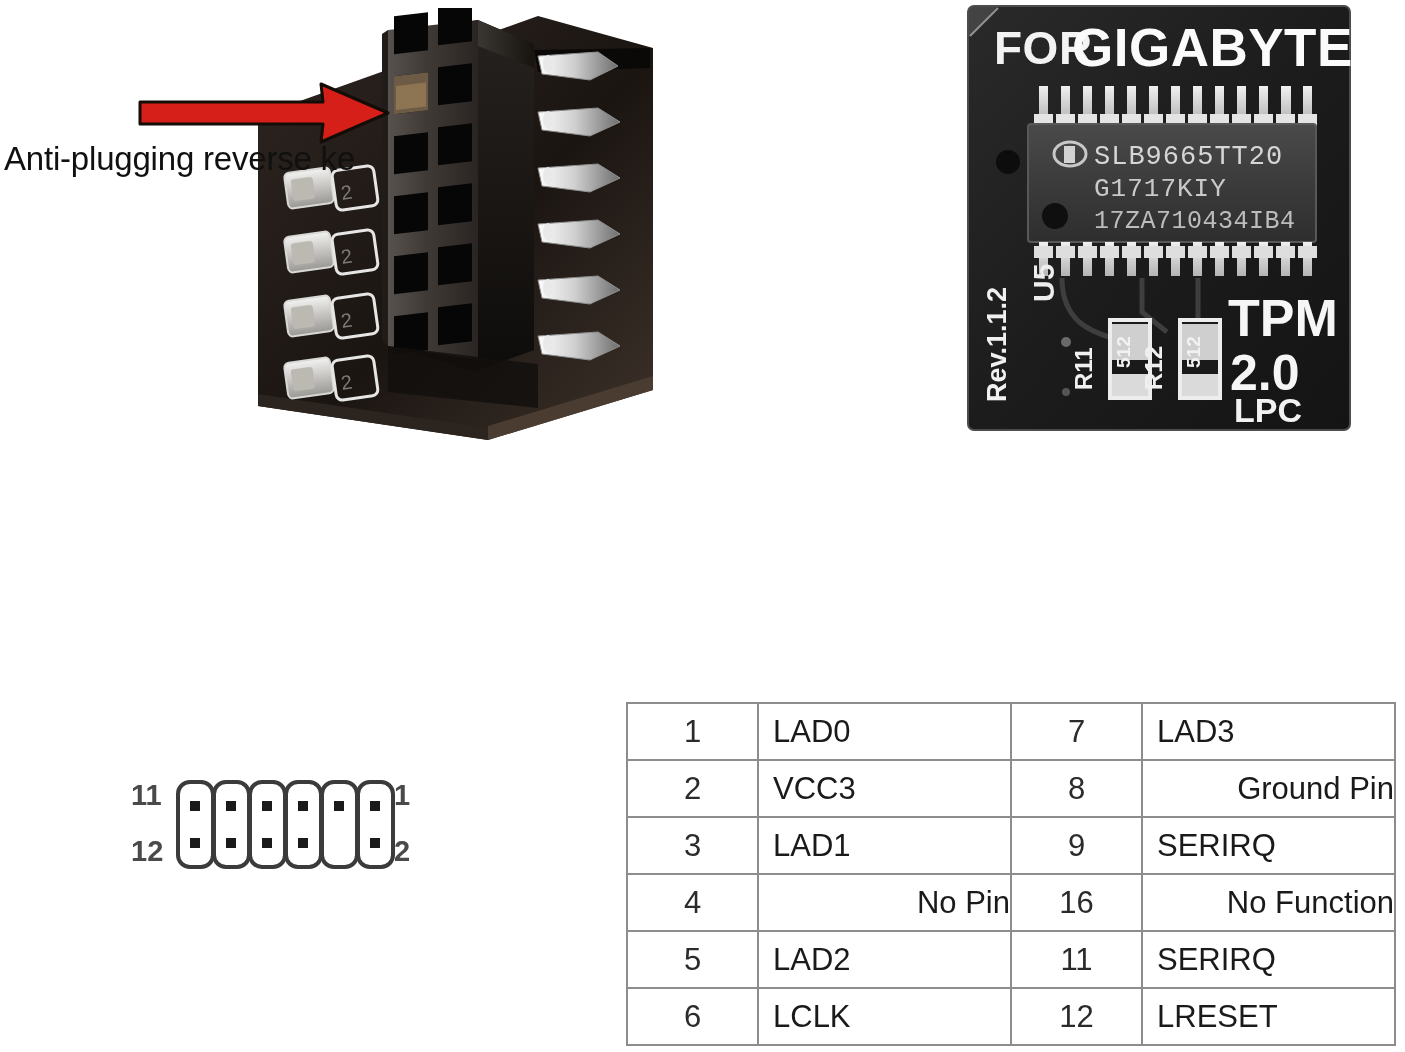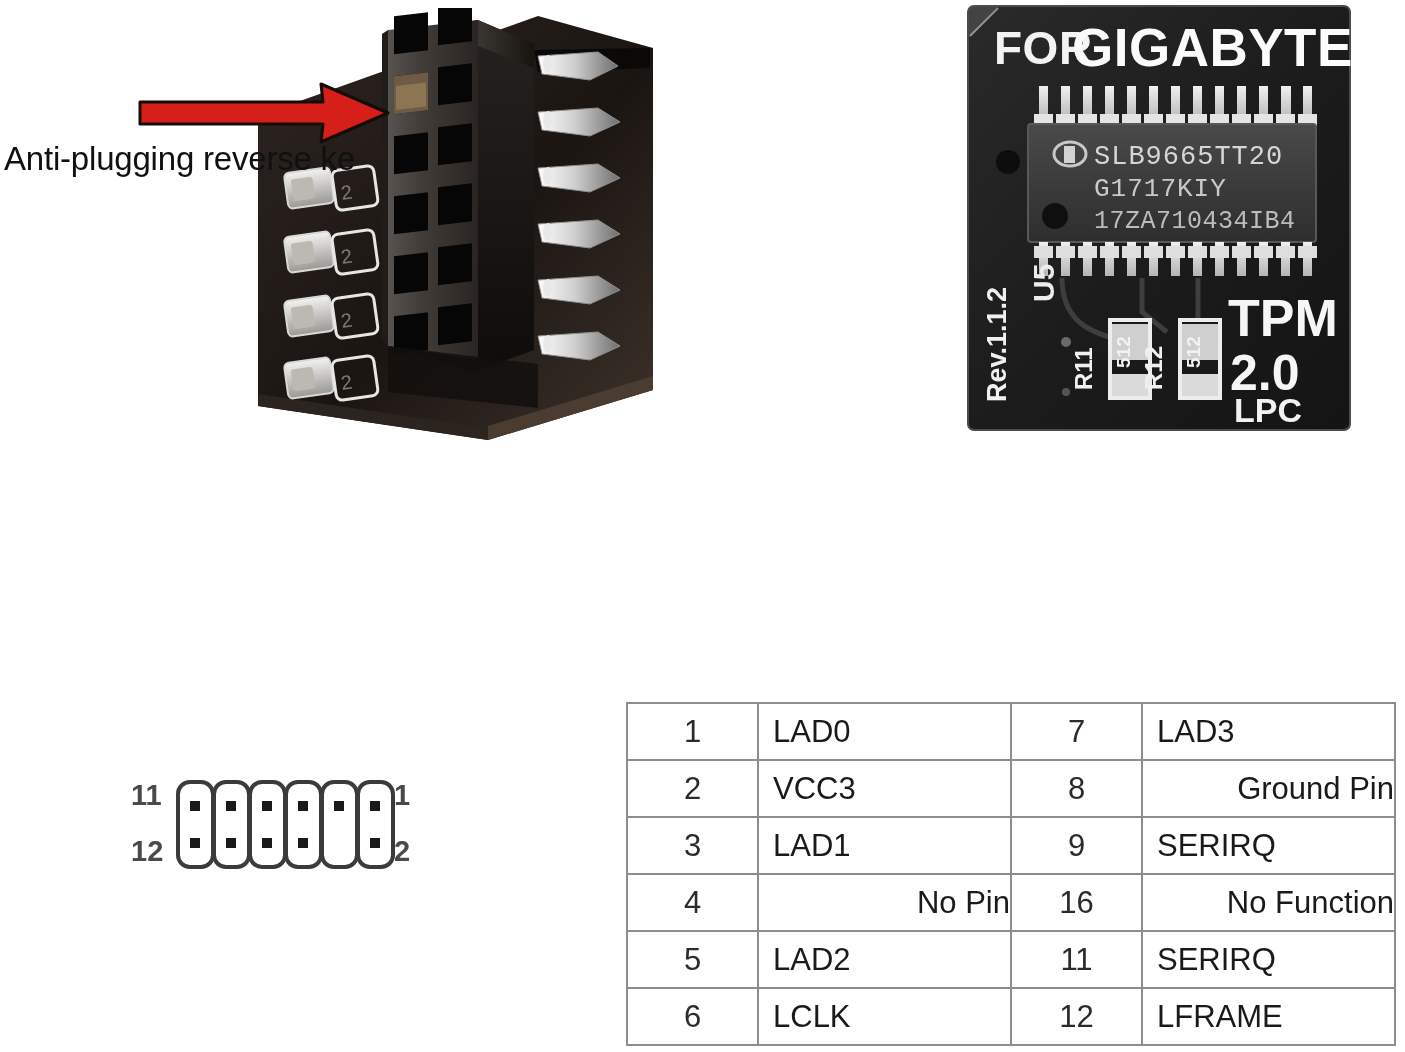--- a/index.html
+++ b/index.html
@@ -420,18 +420,18 @@
       <tr>
         <td class="num col-num">5</td>
         <td class="col-name">LAD2</td>
         <td class="num col-num">11</td>
         <td class="col-name">SERIRQ</td>
       </tr>
       <tr>
         <td class="num col-num">6</td>
         <td class="col-name">LCLK</td>
         <td class="num col-num">12</td>
-        <td class="col-name">LFRAME</td>
+        <td class="col-name">LRESET</td>
       </tr>
     </tbody>
   </table>
 
 </div>
 
 </body></html>

